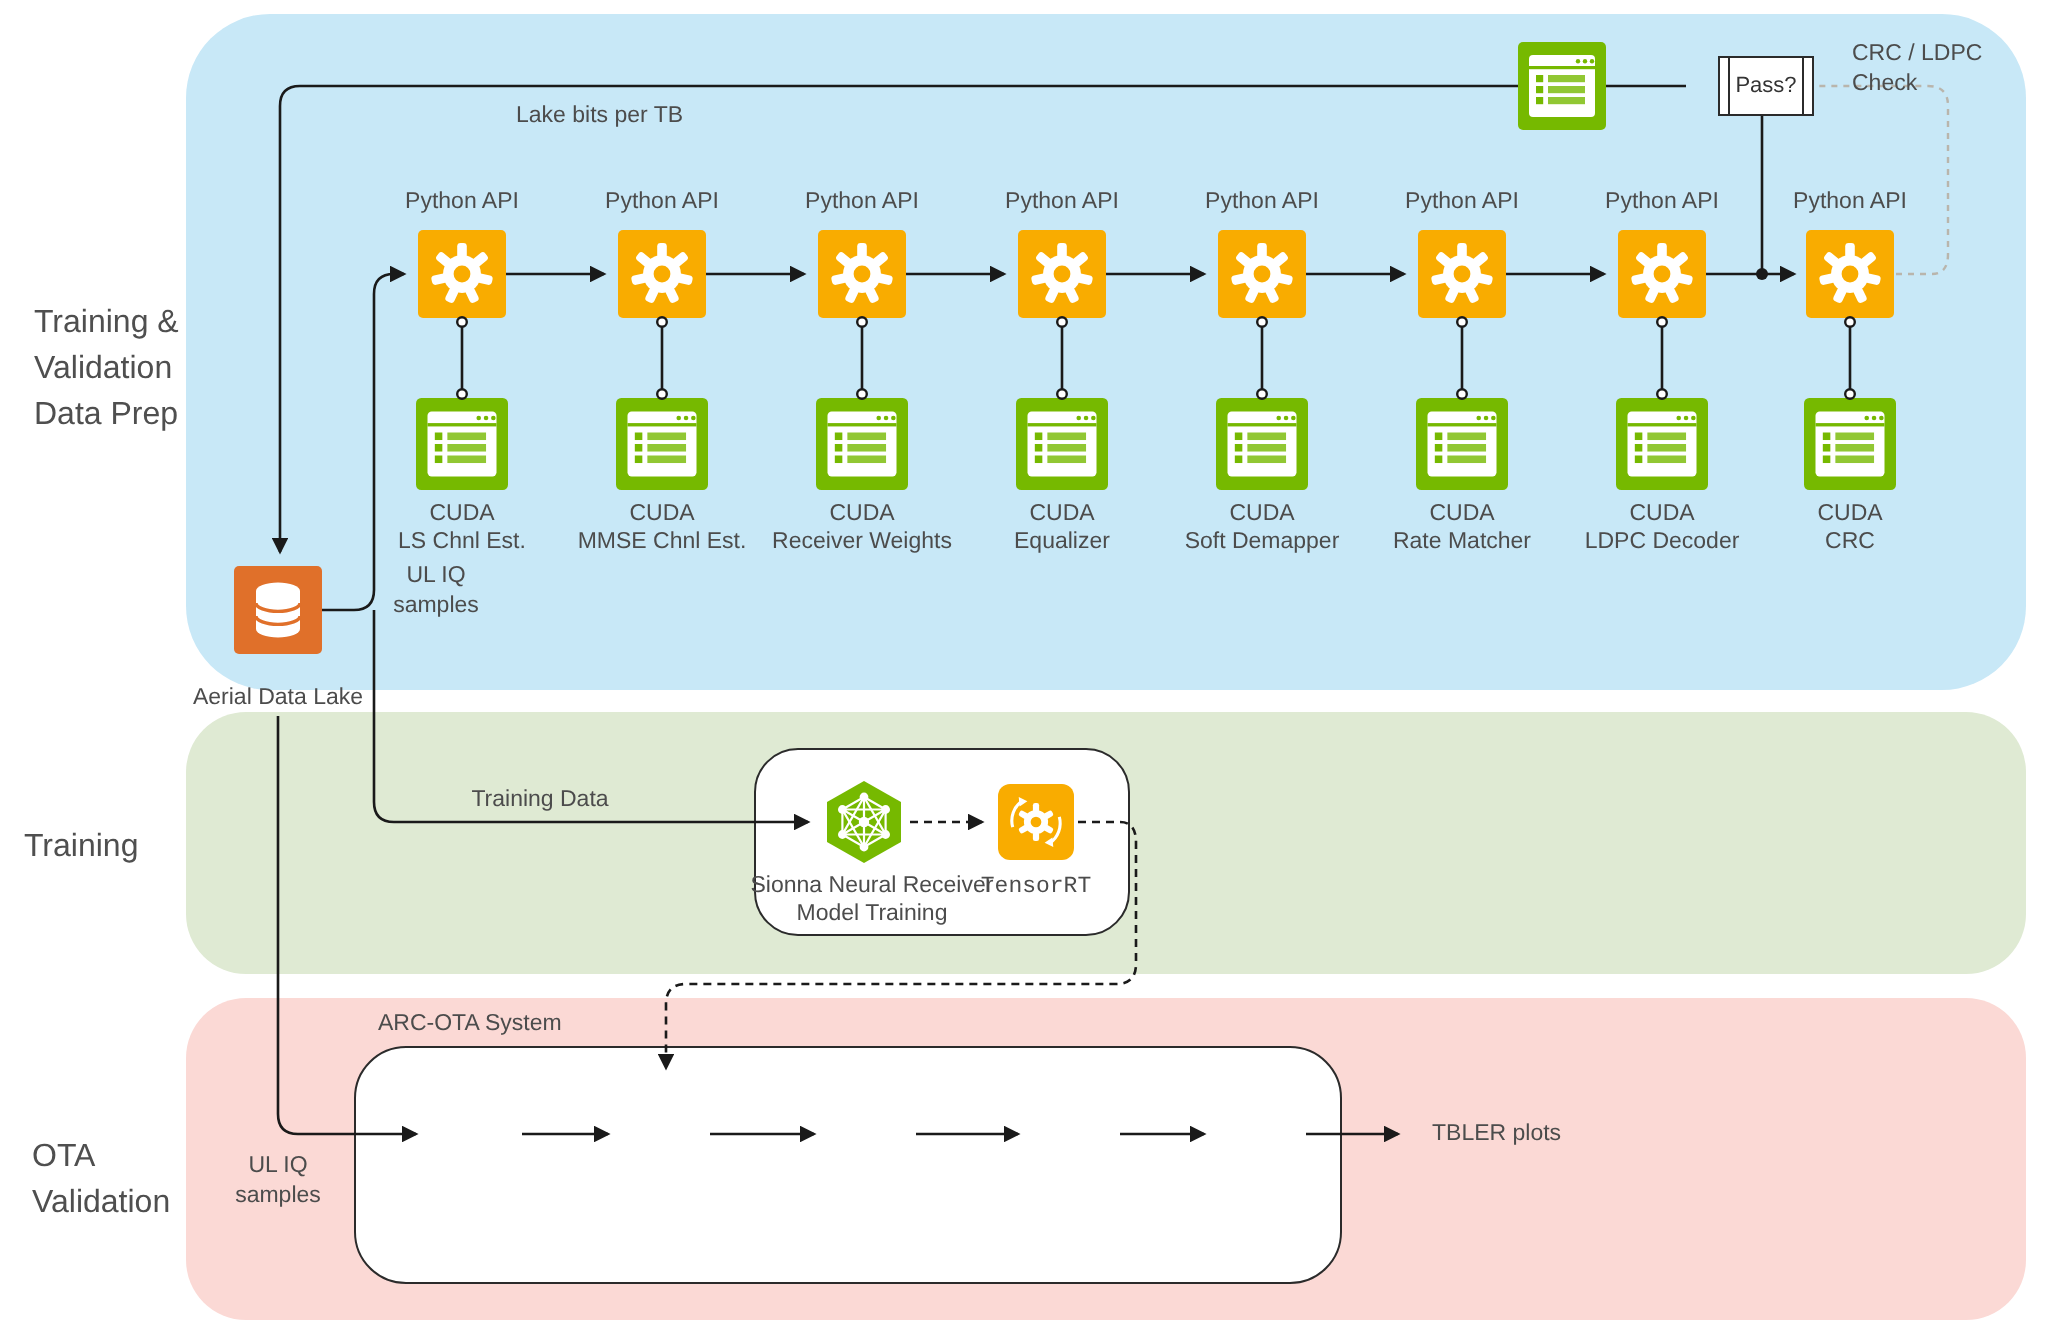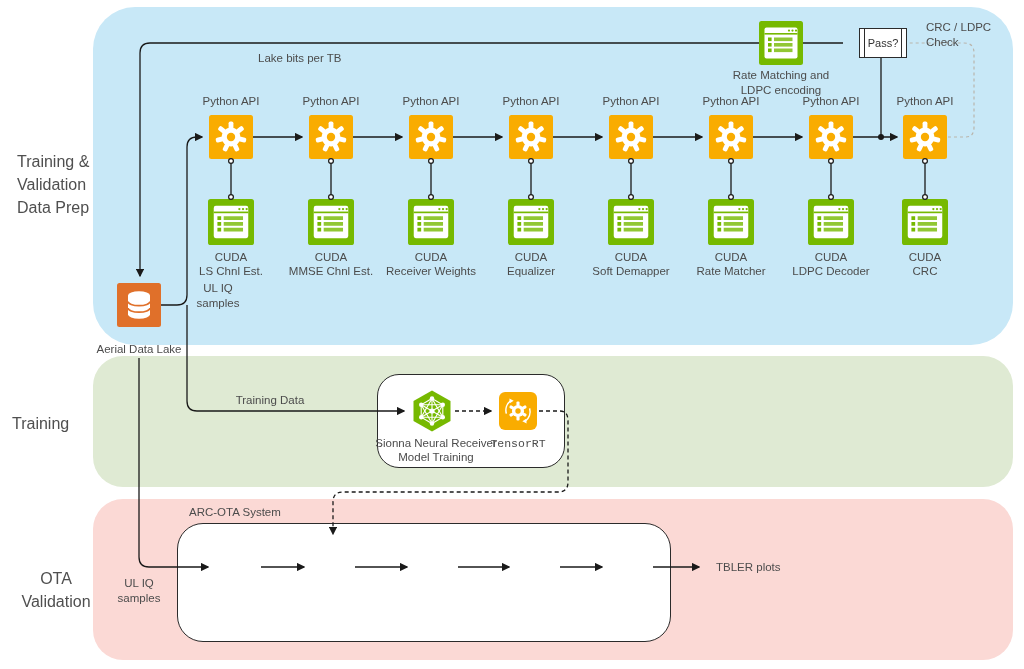--- a/index.html
+++ b/index.html
@@ -133,21 +133,21 @@
   <div class="band band-blue"></div>
   <div class="band band-green"></div>
   <div class="band band-pink"></div>
 
   <div class="region-lbl" style="left:17px;top:150px;">
     <div>Training &amp;</div>
     <div>Validation</div>
     <div>Data Prep</div>
   </div>
   <div class="region-lbl" style="left:12px;top:412px;">Training</div>
-  <div class="region-lbl" style="left:16px;top:567px;width:80px;text-align:center;">
+  <div class="region-lbl" style="left:16px;top:567px;width:80px;text-align:left;">
     <div>OTA</div>
     <div>Validation</div>
   </div>
 
   <div class="whitebox tf-box z1"></div>
   <div class="whitebox ota-box z1"></div>
 
   <svg class="overlay z2">
     <defs>
       <marker id="ab" viewBox="0 0 10 10" refX="8.5" refY="5" markerWidth="6.5" markerHeight="6.5" orient="auto-start-reverse">
@@ -354,24 +354,20 @@
       </div>
     </div>
     </div>
 
   <div class="lbl z3" style="left:258px;top:51px;">Lake bits per TB</div>
   <div class="icon z3" style="left:759px;top:21px;width:44px;height:44px;">
       <svg viewBox="0 0 44 44">
         <use href="#i-list"></use>
       </svg>
     </div>
-  <div class="lbl c z3" style="left:706px;top:68px;width:150px;">
-    <div>Rate Matching and</div>
-    <div>LDPC encoding</div>
-  </div>
   <div class="pass-box z3" style="position:absolute;background:#fff;">
     <div class="pass-inner">Pass?</div>
   </div>
   <div class="lbl z3" style="left:926px;top:20px;">
     <div>CRC / LDPC</div>
     <div>Check</div>
   </div>
 
   <div class="icon z3" style="left:117px;top:283px;width:44px;height:44px;">
       <svg viewBox="0 0 44 44">

